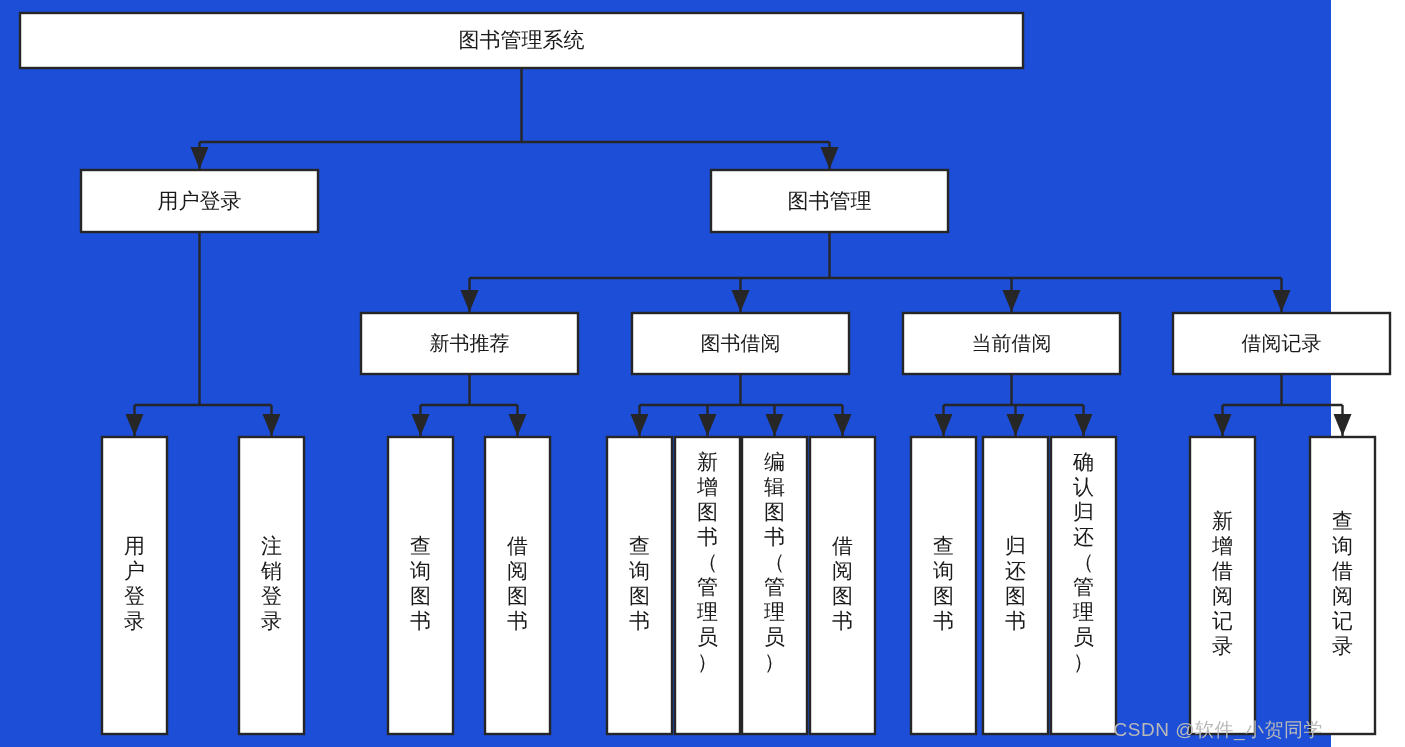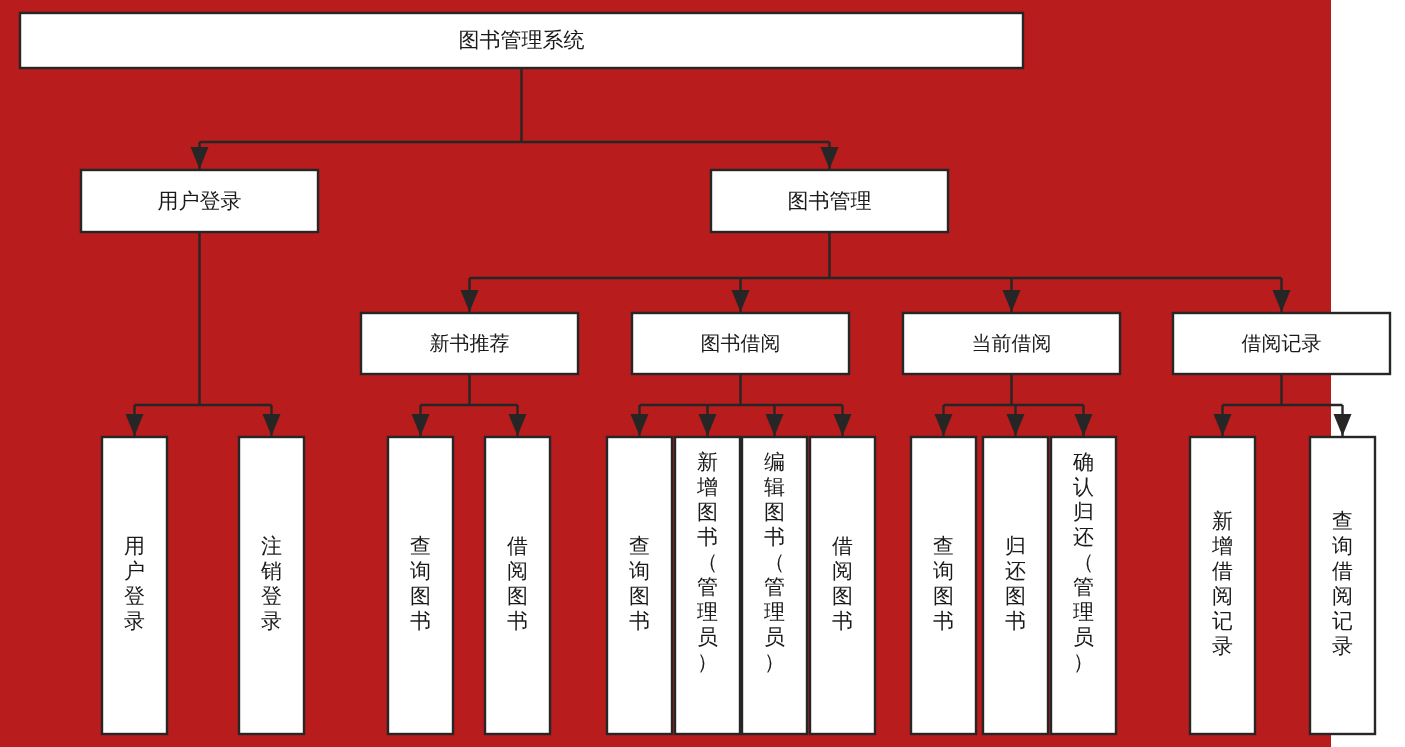--- a/index.html
+++ b/index.html
@@ -10,21 +10,21 @@
   body {
     width: 1405px;
     height: 747px;
     font-family: "Liberation Sans", "DejaVu Sans", sans-serif;
     overflow: hidden;
   }
   #diagram-root {
     position: relative;
     width: 1331px;
     height: 747px;
-    background: #b91c1c;
+    background: #1d4ed8;
   }
   svg#flow-svg {
     position: absolute;
     left: 0;
     top: 0;
     width: 1405px;
     height: 747px;
   }
   .node-box {
     fill: #ffffff;
@@ -262,13 +262,14 @@
           <rect x="1310" y="437" width="65" height="297" class="node-box"></rect>
           <text x="1342.5" y="528" class="vlabel">查</text>
           <text x="1342.5" y="553" class="vlabel">询</text>
           <text x="1342.5" y="578" class="vlabel">借</text>
           <text x="1342.5" y="603" class="vlabel">阅</text>
           <text x="1342.5" y="628" class="vlabel">记</text>
           <text x="1342.5" y="653" class="vlabel">录</text>
         </g>
       </g>
   </svg>
+  <div class="watermark">CSDN @软件_小贺同学</div>
 </div>
 
 </body></html>

